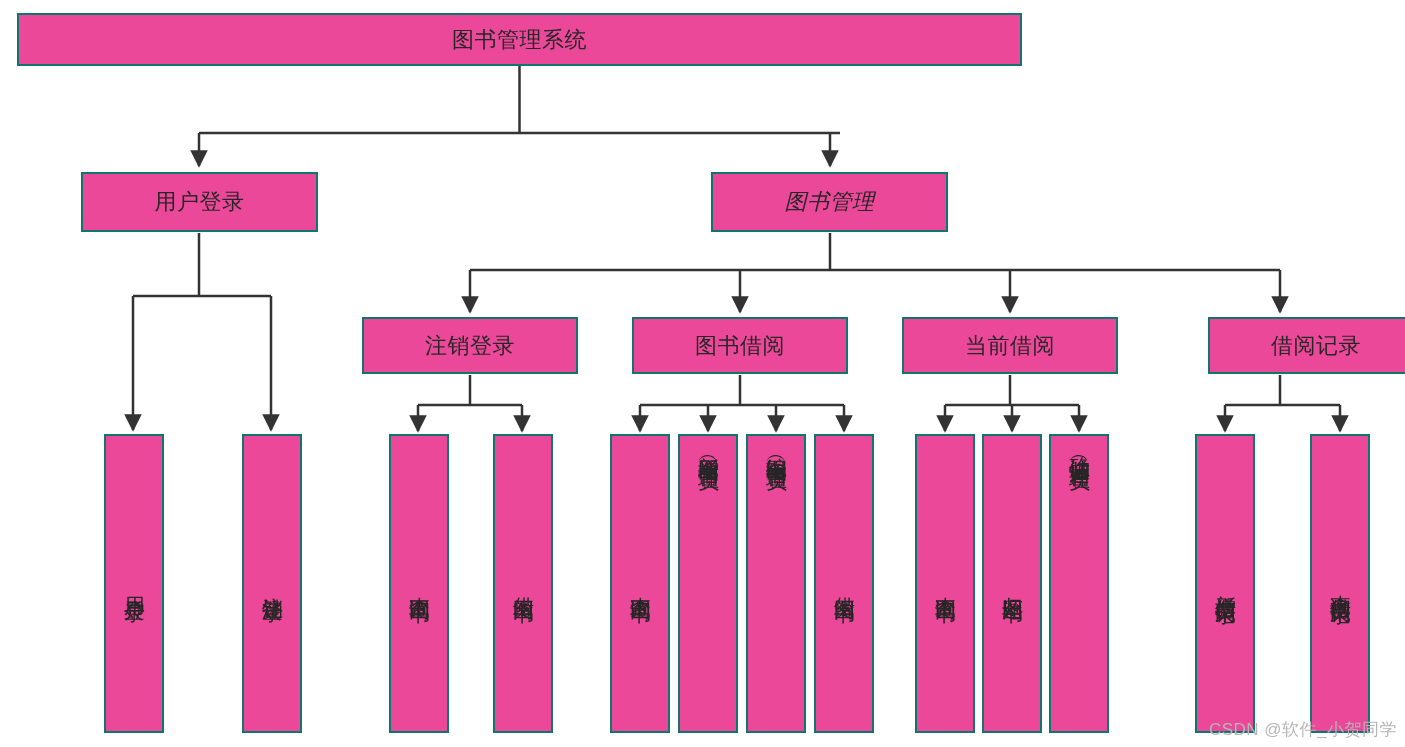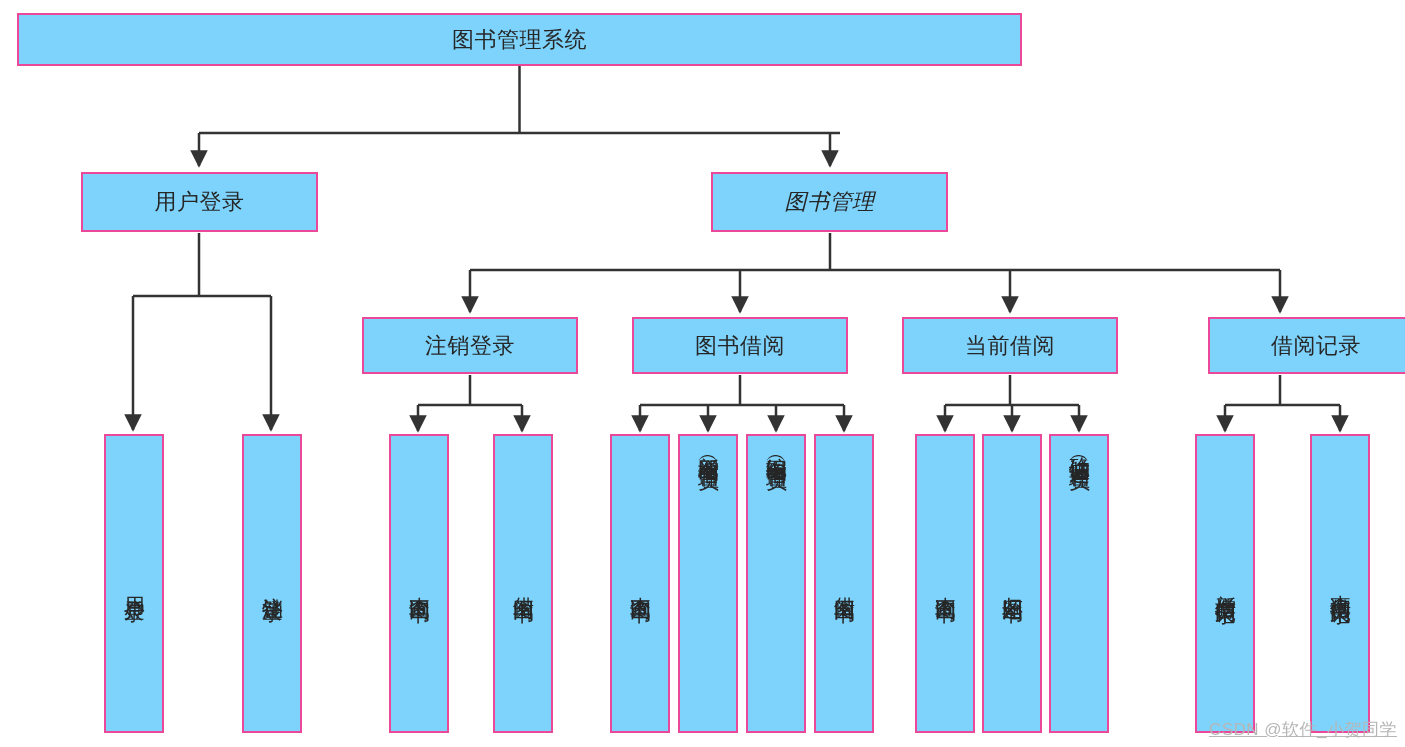--- a/index.html
+++ b/index.html
@@ -22,22 +22,22 @@
     position: absolute;
     left: 0;
     top: 0;
     width: 1405px;
     height: 747px;
     pointer-events: none;
   }
   .node {
     position: absolute;
     box-sizing: border-box;
-    background: #7dd3fc;
-    border: 2px solid #ec4899;
+    background: #ec4899;
+    border: 2px solid #0f766e;
     display: flex;
     align-items: center;
     justify-content: center;
     color: #262626;
     z-index: 2;
   }
   .node .node-label {
     display: block;
     text-align: center;
     line-height: 1.08;
@@ -68,21 +68,20 @@
   }
   #watermark {
     position: absolute;
     right: 8px;
     bottom: 6px;
     font-size: 17px;
     color: #b6b6b6;
     z-index: 5;
     white-space: nowrap;
     letter-spacing: 0.5px;
-    text-decoration: underline;
   }
 </style>
 </head>
 <body>
 
 <div id="diagram-root">
 
   <svg id="edges-layer" viewBox="0 0 1405 747" xmlns="http://www.w3.org/2000/svg">
     <defs>
       <marker id="arrow" viewBox="0 0 10 10" refX="9" refY="5" markerWidth="7" markerHeight="7" orient="auto-start-reverse">

